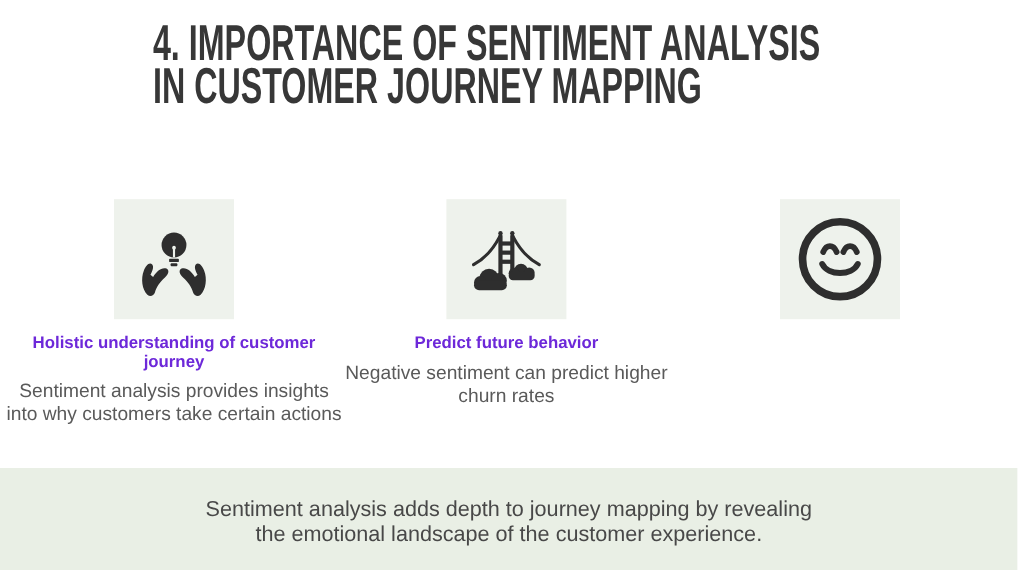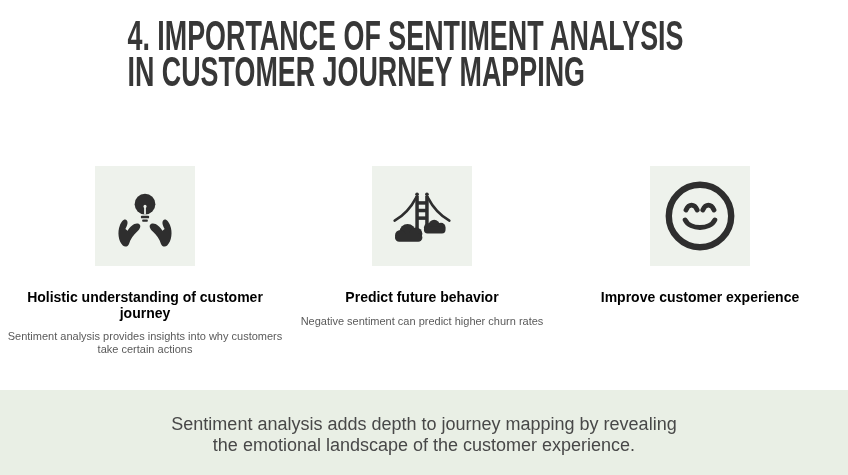--- a/index.html
+++ b/index.html
@@ -17,24 +17,24 @@
   }
   .col{position:absolute;top:166px;width:280px;text-align:center}
   .col-1{left:5px}
   .col-2{left:282px}
   .col-3{left:560px}
   .icon-box{
     width:100px;height:100px;margin:0 auto;background:#eef2ec;
     display:flex;align-items:center;justify-content:center;
   }
   .col-heading{
-    margin:24px 0 0;font-size:14px;line-height:1.12;font-weight:700;color:#000000;
+    margin:12px 0 0;font-size:14px;line-height:1.12;font-weight:700;color:#6d28d9;
   }
   .col-body{
-    margin:9px 0 0;font-size:11px;line-height:1.18;color:#5a5a5a;
+    margin:9px 0 0;font-size:16px;line-height:1.18;color:#5a5a5a;
   }
   .banner{
     position:absolute;left:0;bottom:0;width:848px;height:85px;background:#e9efe5;
     display:flex;flex-direction:column;align-items:center;justify-content:center;
     text-align:center;color:#484848;font-size:18px;line-height:21px;
     box-sizing:border-box;padding-top:5px;
   }
 </style>
 </head>
 <body>
@@ -96,19 +96,18 @@
 
 <section class="col col-3">
   <div class="icon-box">
     <svg width="80" height="80" viewBox="0 0 100 100">
       <circle cx="50" cy="50" r="39" fill="none" stroke="#2e2e2e" stroke-width="8"></circle>
       <path d="M32.5,42.5 C36,34.5 43,34.5 46.5,42.5" fill="none" stroke="#2e2e2e" stroke-width="6" stroke-linecap="round"></path>
       <path d="M53.5,42.5 C57,34.5 64,34.5 67.5,42.5" fill="none" stroke="#2e2e2e" stroke-width="6" stroke-linecap="round"></path>
       <path d="M31.5,55 C37.5,67.5 62.5,67.5 68.5,55" fill="none" stroke="#2e2e2e" stroke-width="6.2" stroke-linecap="round"></path>
     </svg>
   </div>
-  <h3 class="col-heading">Improve customer experience</h3>
 </section>
 
 <footer class="banner">
   <span>Sentiment analysis adds depth to journey mapping by revealing</span>
   <span>the emotional landscape of the customer experience.</span>
 </footer>
 
 </body></html>

